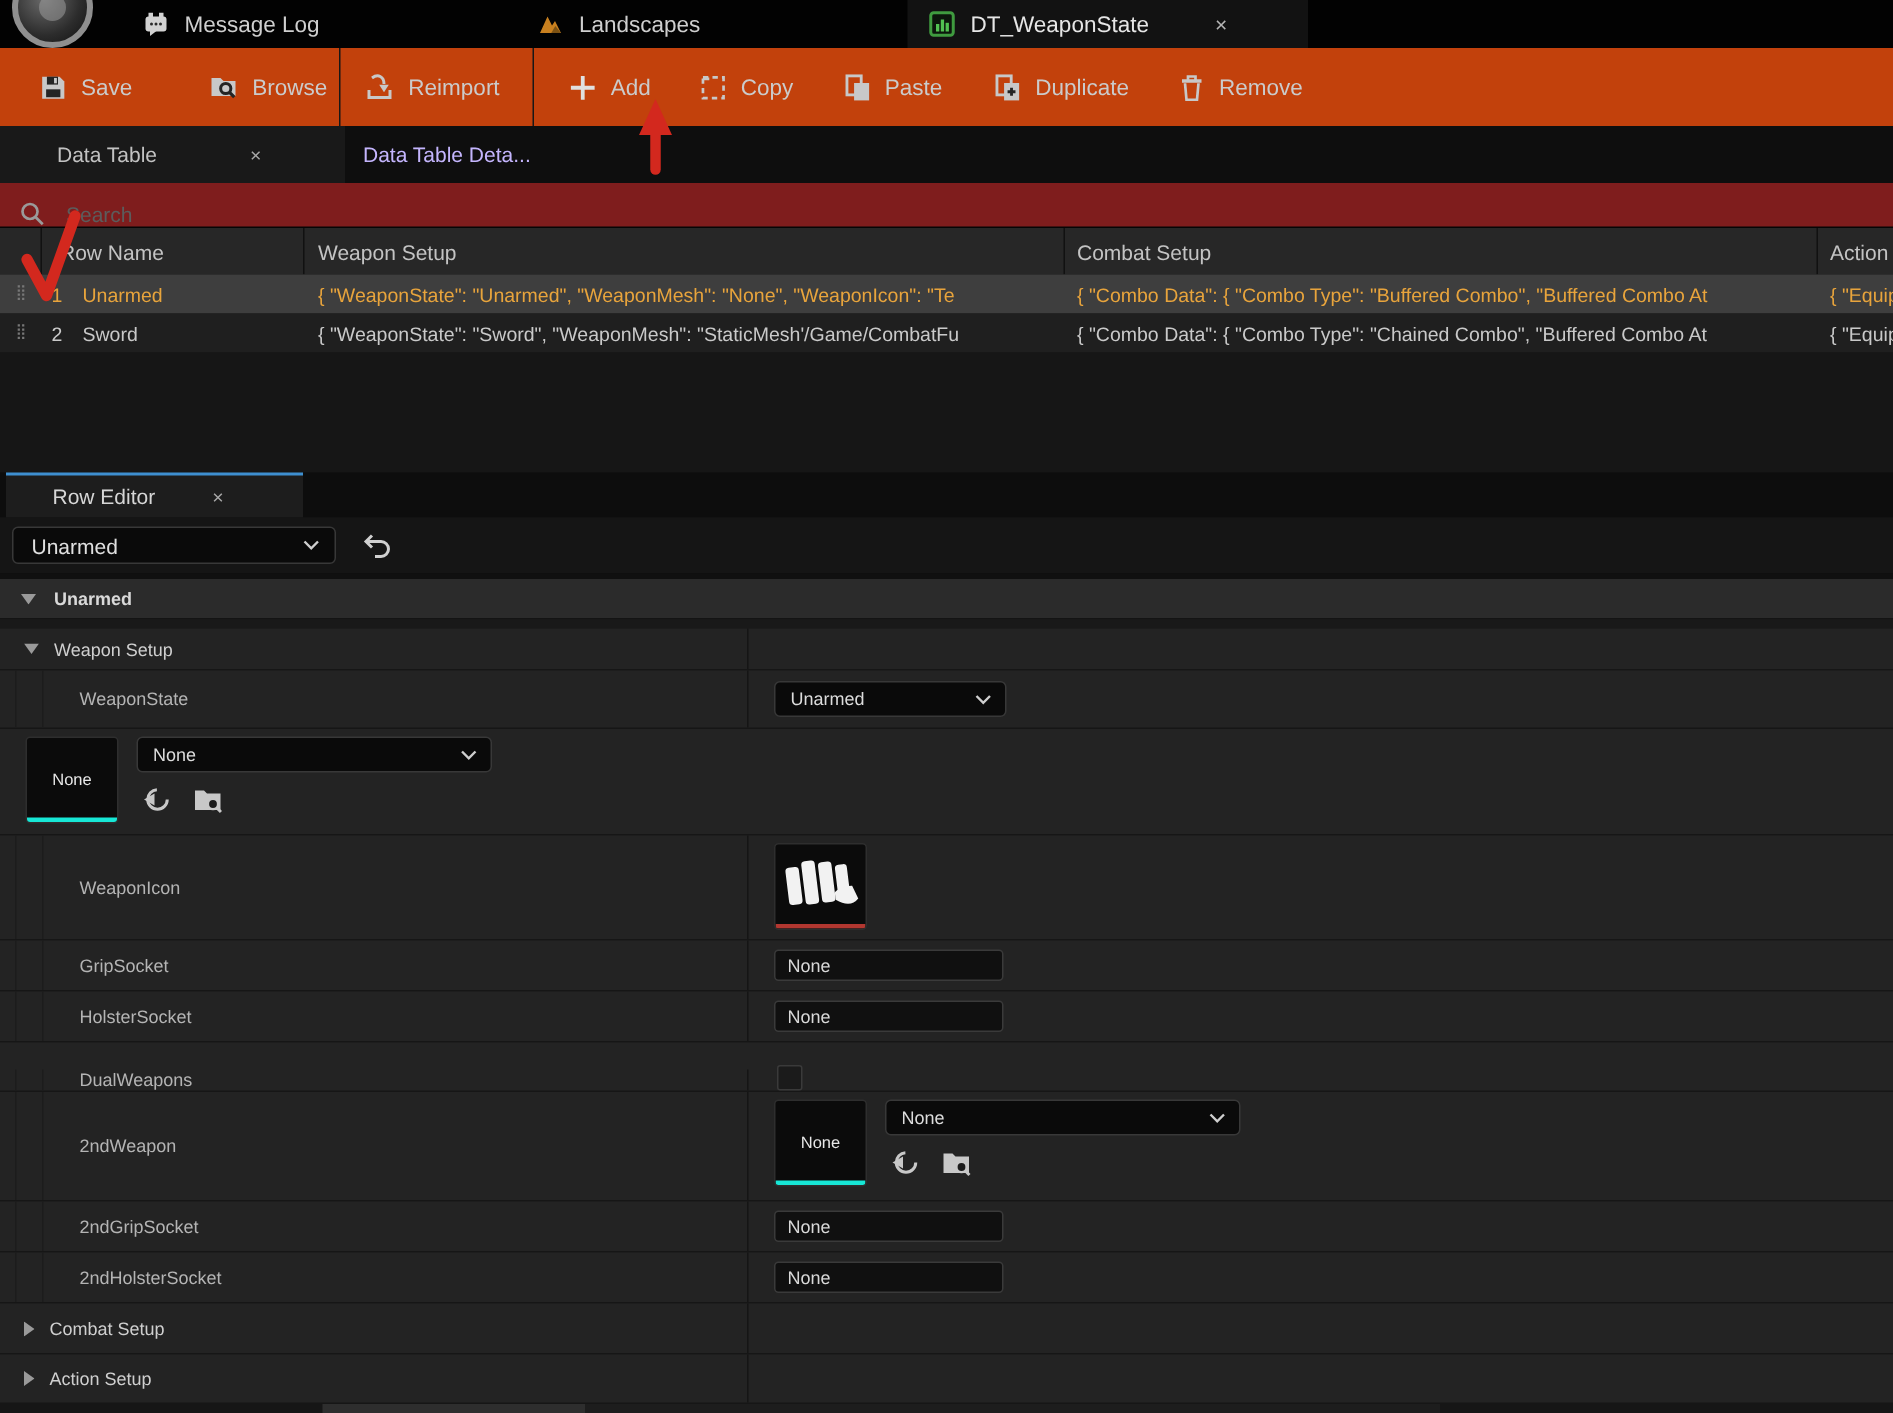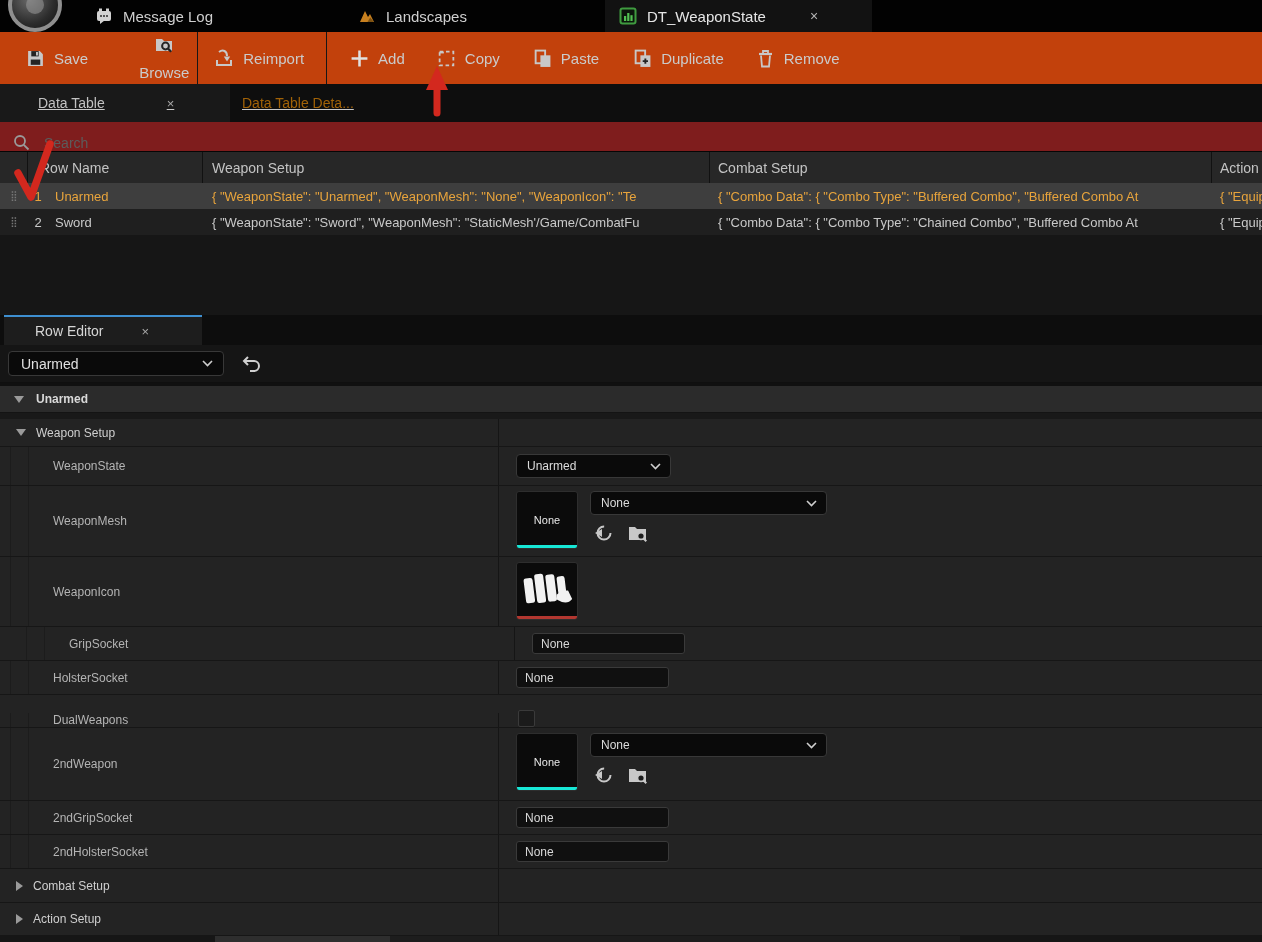--- a/index.html
+++ b/index.html
@@ -22,25 +22,25 @@
   .wtab.active { background:#121212; color:#e6e6e6; padding:0 14px; }
   .wtab .closex { color:#b4b4b4; font-size:14px; margin-left:34px; }
 
   
   #toolbar { position:absolute; top:32px; left:0; width:1262px; height:52px; background:#c2410c;
     display:flex; align-items:center; padding-left:26px; }
   .tb-btn { display:flex; align-items:center; gap:9px; font-size:15px; color:#cbcbcb; cursor:default; }
   .tsep { width:1px; height:52px; background:#171717; }
 
   
-  #paneltabs { position:absolute; top:84px; left:0; width:1262px; height:38px; background:#0e0e0e; display:flex;text-decoration:underline; }
+  #paneltabs { position:absolute; top:84px; left:0; width:1262px; height:38px; background:#0e0e0e; display:flex; }
   .ptab { height:38px; display:flex; align-items:center; font-size:14px; color:#c2c2c2; }
   .ptab.active { width:230px; background:#191919; padding-left:38px; }
   .ptab.active .closex { margin-left:62px; color:#a8a8a8; font-size:13px; }
-  .ptab.inactive { padding-left:12px; width:230px; color:#a16207; }
+  .ptab.inactive { padding-left:12px; width:230px; color:#c4b5fd; }
 
   
   #searchbar { position:absolute; top:122px; left:0; width:1262px; height:30px; background:#7f1d1d;
     display:flex; align-items:flex-end; border-bottom:1px solid #060606; }
   #searchbar .sicon { margin-left:13px; }
   #searchbar input { flex:1; margin-left:14px; background:transparent; border:none; outline:none;
     color:#cfcfcf; font-size:14px; font-family:"Liberation Sans", sans-serif; }
   #searchbar input::placeholder { color:#5c5c5c; }
 
   
@@ -157,21 +157,21 @@
   <div class="tb-btn">
     <svg class="icn" width="19" height="19" viewBox="0 0 18 18">
       <path d="M2 2h11l3 3v11H2z" fill="#c8c8c8"></path>
       <rect x="5" y="2" width="7" height="5" fill="#242424"></rect>
       <rect x="9.5" y="2.8" width="1.8" height="3.4" fill="#c8c8c8"></rect>
       <rect x="4.5" y="10" width="9" height="5" fill="#242424"></rect>
     </svg>
     <span>Save</span>
   </div>
 
-  <div class="tb-btn" style="margin-left:51px;flex-direction:column;">
+  <div class="tb-btn" style="margin-left:51px;">
     <svg class="icn" width="20" height="20" viewBox="0 0 20 20">
       <path d="M2 4h6l2 2h8v10H2z" fill="#c8c8c8"></path>
       <circle cx="11.5" cy="11" r="3.4" fill="none" stroke="#242424" stroke-width="2"></circle>
       <line x1="14" y1="13.6" x2="17.2" y2="16.8" stroke="#242424" stroke-width="2.2"></line>
     </svg>
     <span>Browse</span>
   </div>
 
   <div class="tsep" style="margin-left:8px;"></div>
 
@@ -324,23 +324,20 @@
       <div class="combo w155">
         <span>Unarmed</span>
         <svg width="11" height="7" viewBox="0 0 11 7">
           <path d="M1 1l4.5 4.5L10 1" stroke="#cfcfcf" stroke-width="1.6" fill="none"></path>
         </svg>
       </div>
     </div>
   </div>
 
   <div class="prow" style="height:71px;">
-    <div class="pname lvl2">
-        <span>WeaponMesh</span>
-      </div>
     <div class="pval top">
       <div class="thumb">
         <span>None</span>
         <div class="band" style="background:#17E7D6;"></div>
       </div>
       <div class="asset-right">
         <div class="combo w237">
           <span>None</span>
           <svg width="11" height="7" viewBox="0 0 11 7">
             <path d="M1 1l4.5 4.5L10 1" stroke="#cfcfcf" stroke-width="1.6" fill="none"></path>
@@ -374,21 +371,21 @@
             <rect x="29" y="9" width="9" height="27" rx="2.5" fill="#f2f2f2"></rect>
             <rect x="40" y="12" width="8" height="21" rx="2.5" fill="#f2f2f2"></rect>
             <path d="M38 35q9 7 15 1l-3-9q-7-1-12 3z" fill="#f2f2f2"></path>
           </g>
         </svg>
         <div class="band" style="background:#B23730;"></div>
       </div>
     </div>
   </div>
 
-  <div class="prow" style="height:34px;padding-left:16px;">
+  <div class="prow" style="height:34px;">
     <div class="pname lvl2">
         <span>GripSocket</span>
       </div>
     <div class="pval">
       <input class="tinput" value="None" style="">
     </div>
   </div>
 
   <div class="prow" style="height:34px;">
     <div class="pname lvl2">

